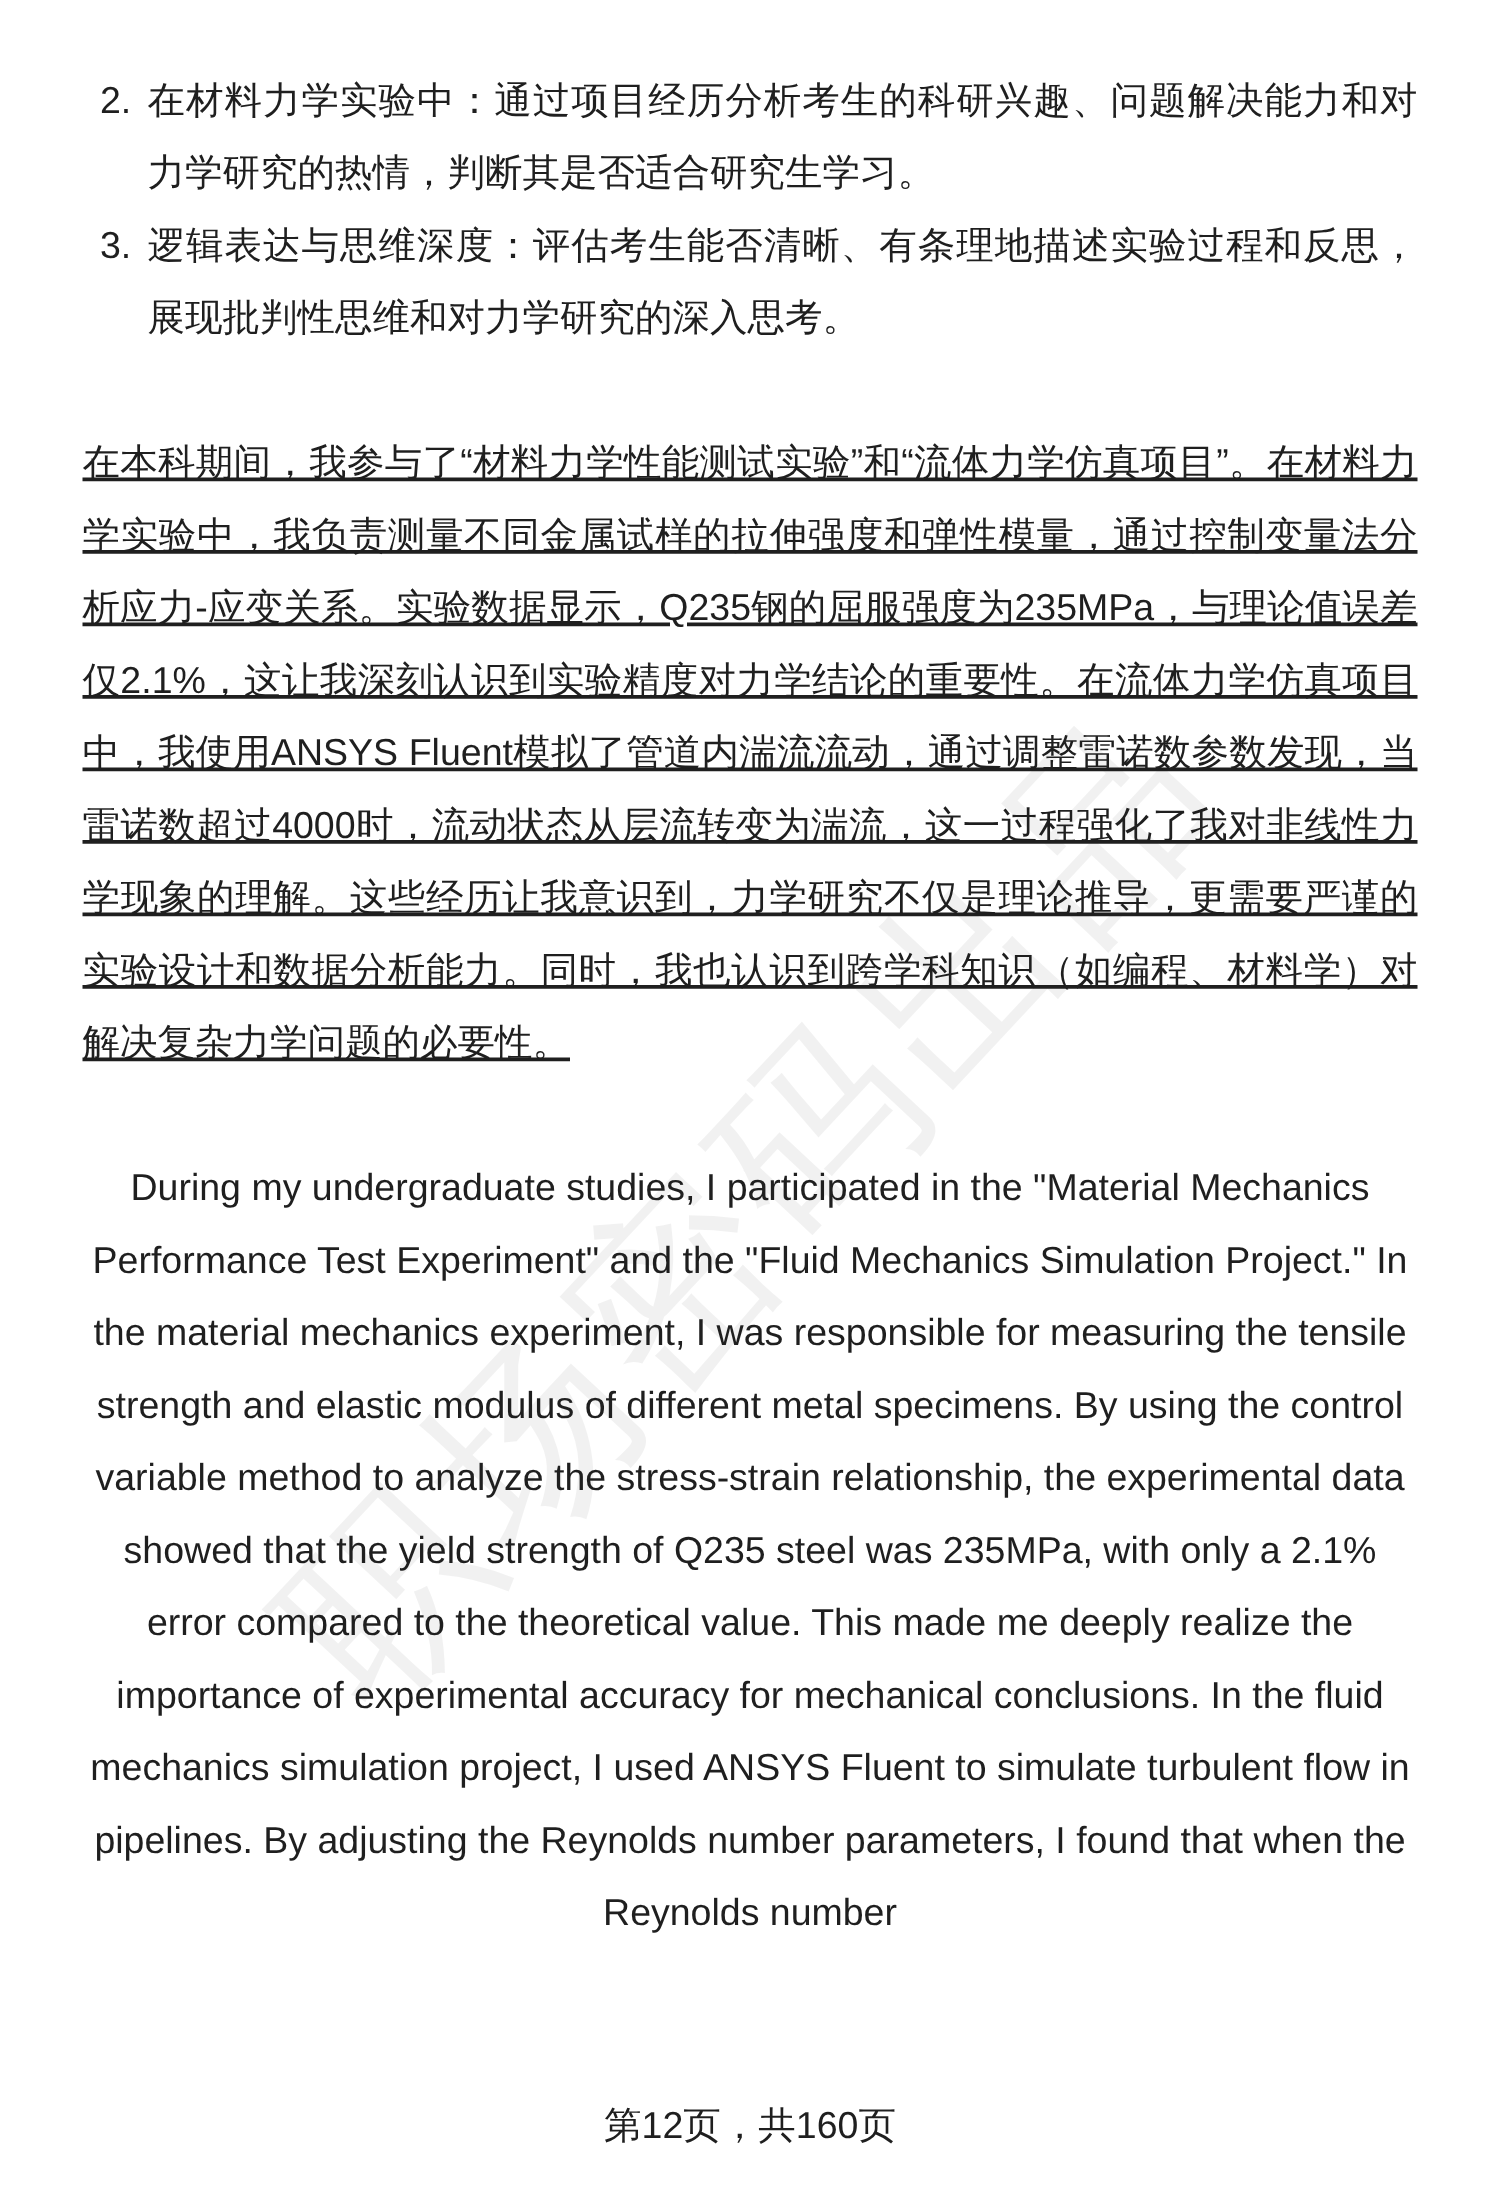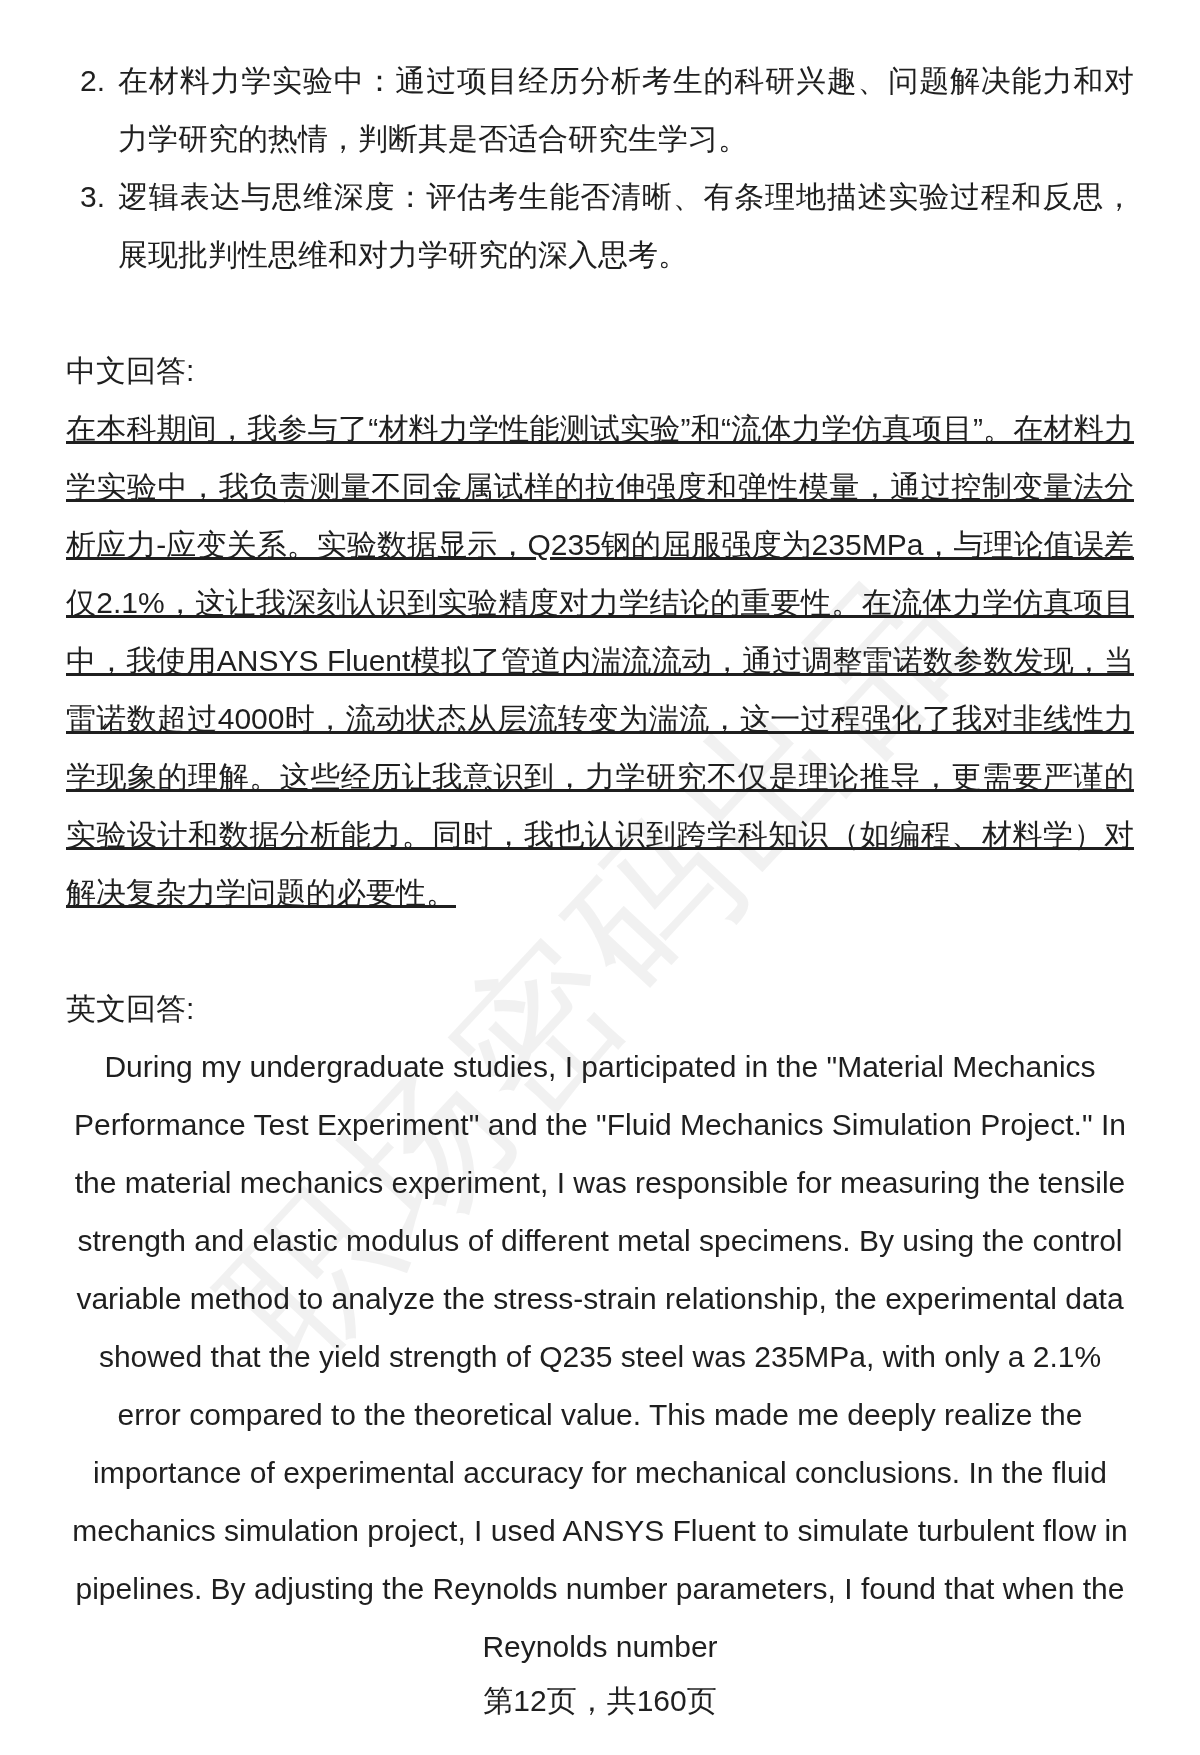--- a/index.html
+++ b/index.html
@@ -112,26 +112,24 @@
         <span class="num">2.</span>
         <span class="txt">在材料力学实验中：通过项目经历分析考生的科研兴趣、问题解决能力和对力学研究的热情，判断其是否适合研究生学习。</span>
       </li>
       <li class="list-item">
         <span class="num">3.</span>
         <span class="txt">逻辑表达与思维深度：评估考生能否清晰、有条理地描述实验过程和反思，展现批判性思维和对力学研究的深入思考。</span>
       </li>
     </ol>
 
     <div class="section">
-      <p class="heading">中文回答:</p>
       <p class="body-cn">在本科期间，我参与了“材料力学性能测试实验”和“流体力学仿真项目”。在材料力学实验中，我负责测量不同金属试样的拉伸强度和弹性模量，通过控制变量法分析应力-应变关系。实验数据显示，Q235钢的屈服强度为235MPa，与理论值误差仅2.1%，这让我深刻认识到实验精度对力学结论的重要性。在流体力学仿真项目中，我使用ANSYS Fluent模拟了管道内湍流流动，通过调整雷诺数参数发现，当雷诺数超过4000时，流动状态从层流转变为湍流，这一过程强化了我对非线性力学现象的理解。这些经历让我意识到，力学研究不仅是理论推导，更需要严谨的实验设计和数据分析能力。同时，我也认识到跨学科知识（如编程、材料学）对解决复杂力学问题的必要性。</p>
     </div>
 
     <div class="section">
-      <p class="heading">英文回答:</p>
       <p class="body-en">During my undergraduate studies, I participated in the "Material Mechanics Performance Test Experiment" and the "Fluid Mechanics Simulation Project." In the material mechanics experiment, I was responsible for measuring the tensile strength and elastic modulus of different metal specimens. By using the control variable method to analyze the stress-strain relationship, the experimental data showed that the yield strength of Q235 steel was 235MPa, with only a 2.1% error compared to the theoretical value. This made me deeply realize the importance of experimental accuracy for mechanical conclusions. In the fluid mechanics simulation project, I used ANSYS Fluent to simulate turbulent flow in pipelines. By adjusting the Reynolds number parameters, I found that when the Reynolds number</p>
     </div>
 
   </div>
 
   <div class="footer">第12页，共160页</div>
 
 </div>
 
 </body></html>

